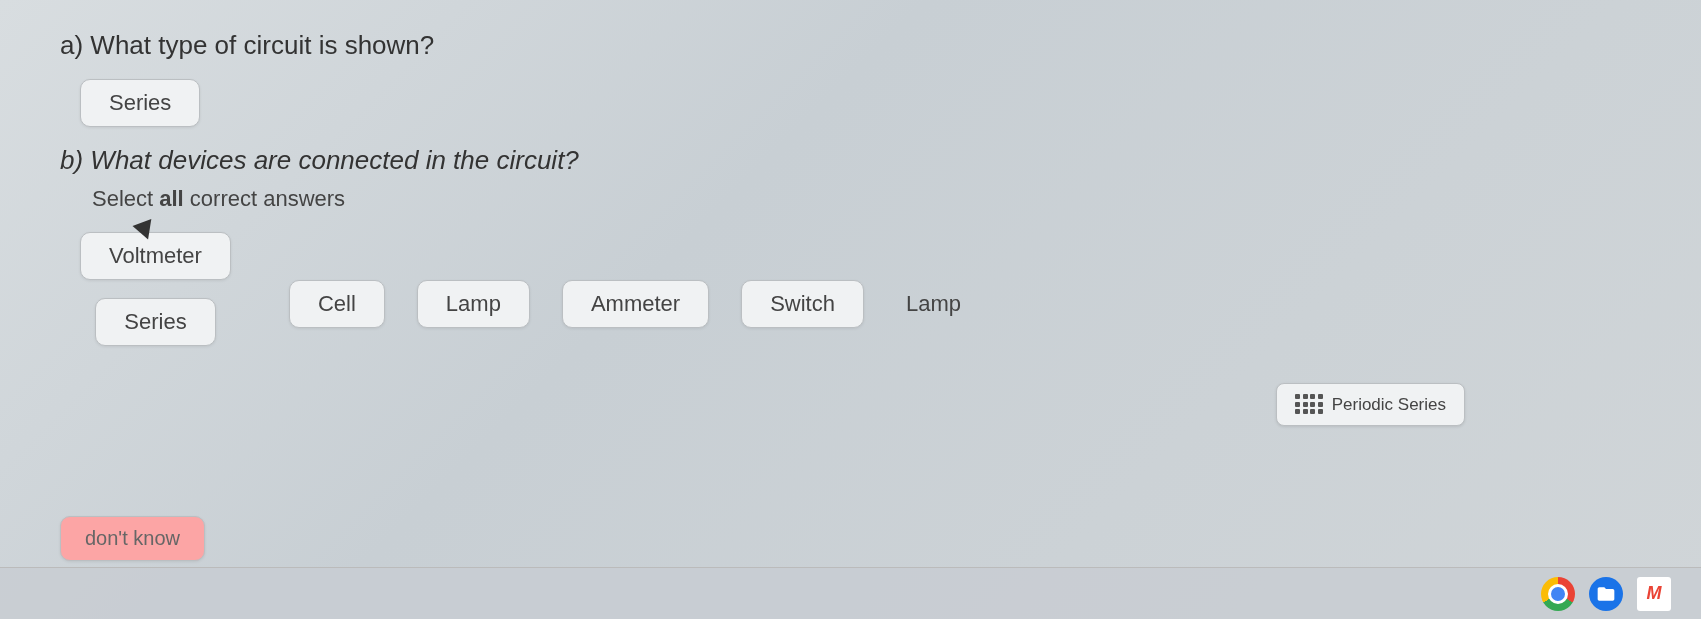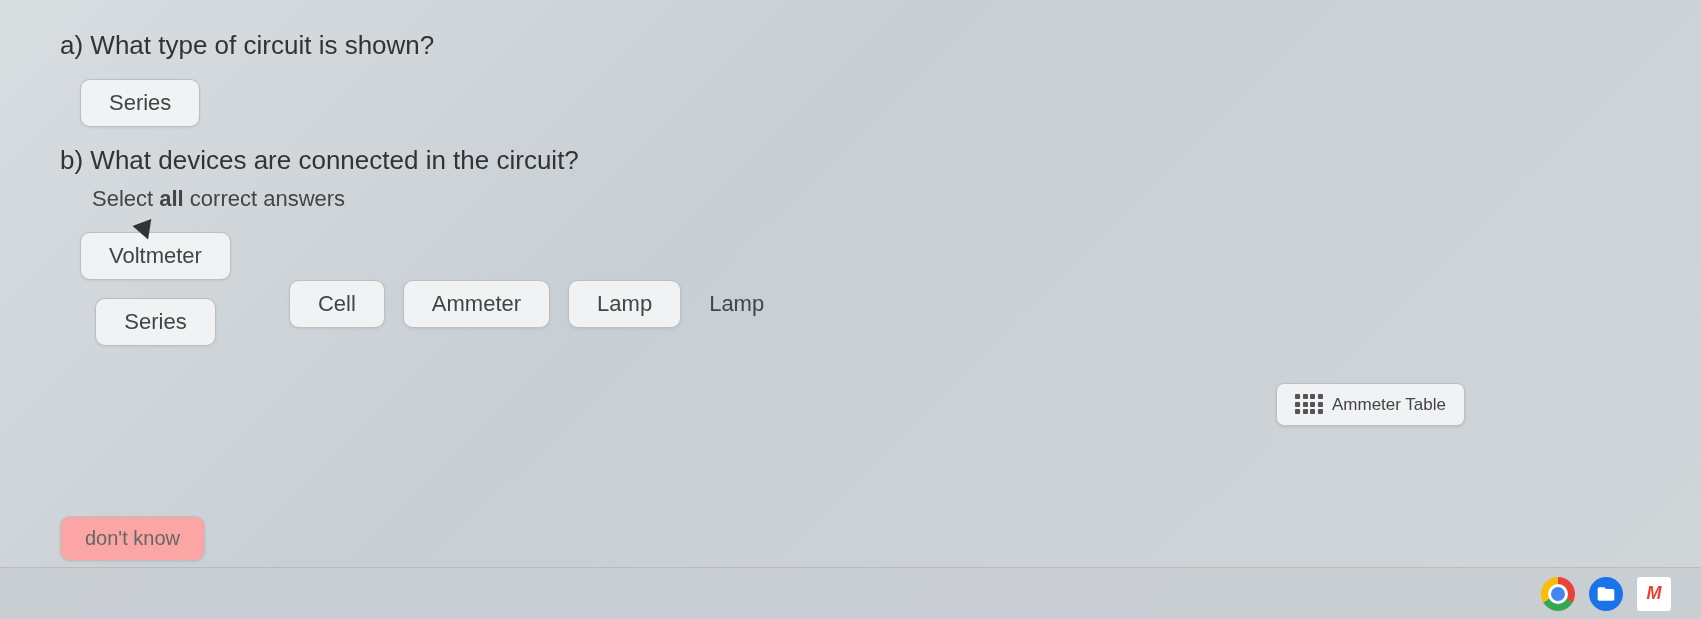--- a/index.html
+++ b/index.html
@@ -58,20 +58,21 @@
 
     .question-b {
       margin-top: 10px;
     }
 
     .question-b-label {
       font-size: 26px;
       color: #333;
       font-weight: 400;
       margin-bottom: 10px;
+      font-style: italic;
     }
 
     .select-all-label {
       font-size: 22px;
       color: #444;
       margin-bottom: 20px;
       margin-left: 32px;
     }
 
     .select-all-label span {
@@ -245,44 +246,45 @@
         <div style="display:flex; flex-direction:column; gap:18px; align-items:center;">
           <div style="position:relative;">
             <div class="cursor-arrow" style="position:absolute; top:-10px; left:55px; z-index:10;"></div>
             <button class="device-btn">Voltmeter</button>
           </div>
           <button class="device-btn">Series</button>
         </div>
       </div>
 
       <div style="display:flex; flex-direction:column; gap:0px;">
-        <div style="display:flex; flex-direction:row; gap:18px; align-items:center; margin-top:30px; margin-left:40px;justify-content:center;">
+        <div style="display:flex; flex-direction:row; gap:32px; align-items:center; margin-top:30px; margin-left:40px;justify-content:center;">
           <button class="device-btn">Cell</button>
+          <button class="device-btn">Lamp</button>
           <button class="device-btn">Ammeter</button>
-          <button class="device-btn">Lamp</button>
+          <button class="device-btn">Switch</button>
           <span class="device-btn fuse-label">Lamp</span>
         </div>
       </div>
 
       <button class="periodic-table-btn">
         <span class="grid-icon">
           <span class="grid-dot"></span>
             <span class="grid-dot"></span>
             <span class="grid-dot"></span>
             <span class="grid-dot"></span>
           <span class="grid-dot"></span>
             <span class="grid-dot"></span>
             <span class="grid-dot"></span>
             <span class="grid-dot"></span>
           <span class="grid-dot"></span>
             <span class="grid-dot"></span>
             <span class="grid-dot"></span>
             <span class="grid-dot"></span>
         </span>
-        <span>Ammeter Table</span>
+        <span>Periodic Series</span>
       </button>
     </div>
   </div>
 
 </div>
 
 <button class="dont-know-btn">
   <span>don't know</span>
 </button>
 

